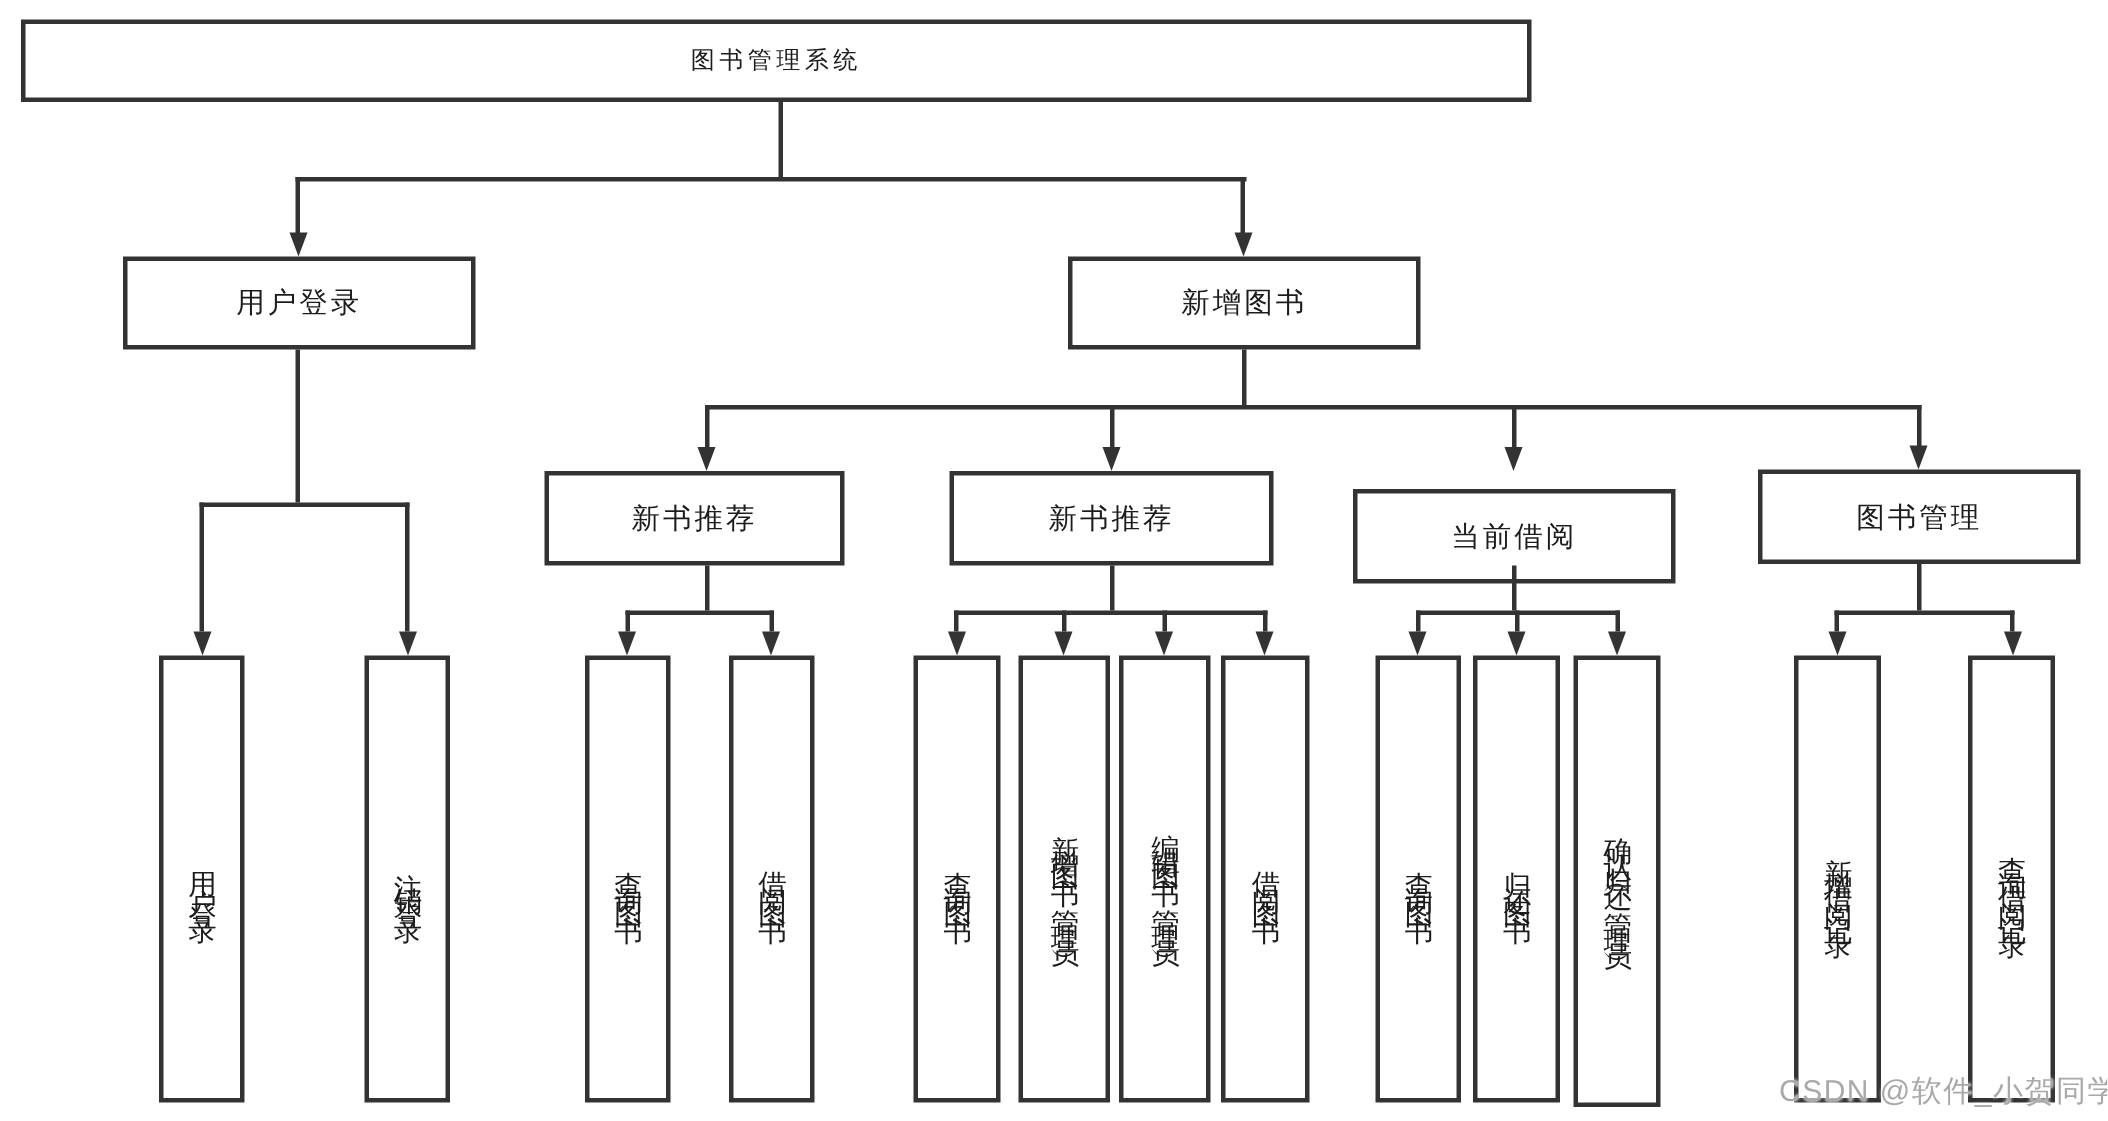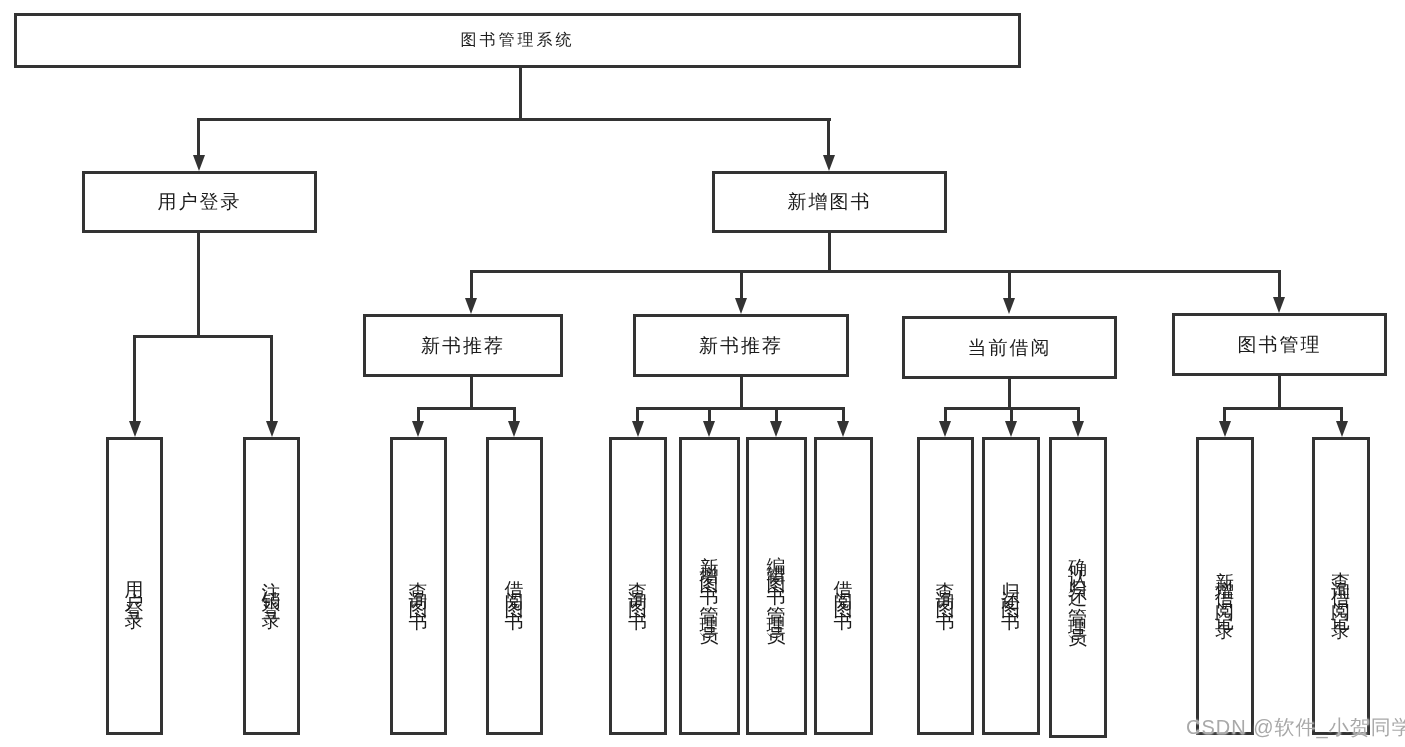--- a/index.html
+++ b/index.html
@@ -58,21 +58,21 @@
   <div class="box hbox root-box" style="left:14px; top:13px; width:1007px; height:55px;">图书管理系统</div>
 
   <div class="box hbox" style="left:82px; top:171px; width:235px; height:62px;">用户登录</div>
 
   <div class="box hbox" style="left:712px; top:171px; width:235px; height:62px;">新增图书</div>
 
   <div class="box hbox" style="left:363px; top:314px; width:200px; height:63px;">新书推荐</div>
 
   <div class="box hbox" style="left:633px; top:314px; width:216px; height:63px;">新书推荐</div>
 
-  <div class="box hbox" style="left:902px; top:316px; width:215px; height:63px;">当前借阅</div>
+  <div class="box hbox" style="left:902px; top:326px; width:215px; height:63px;">当前借阅</div>
 
   <div class="box hbox" style="left:1172px; top:313px; width:215px; height:63px;">图书管理</div>
 
   <div class="box vbox" style="left:106px; top:437px; width:57px; height:298px;">用户登录</div>
   <div class="box vbox" style="left:243px; top:437px; width:57px; height:298px;">注销登录</div>
 
   <div class="box vbox" style="left:390px; top:437px; width:57px; height:298px;">查询图书</div>
   <div class="box vbox" style="left:486px; top:437px; width:57px; height:298px;">借阅图书</div>
 
   <div class="box vbox" style="left:609px; top:437px; width:58px; height:298px;">查询图书</div>

